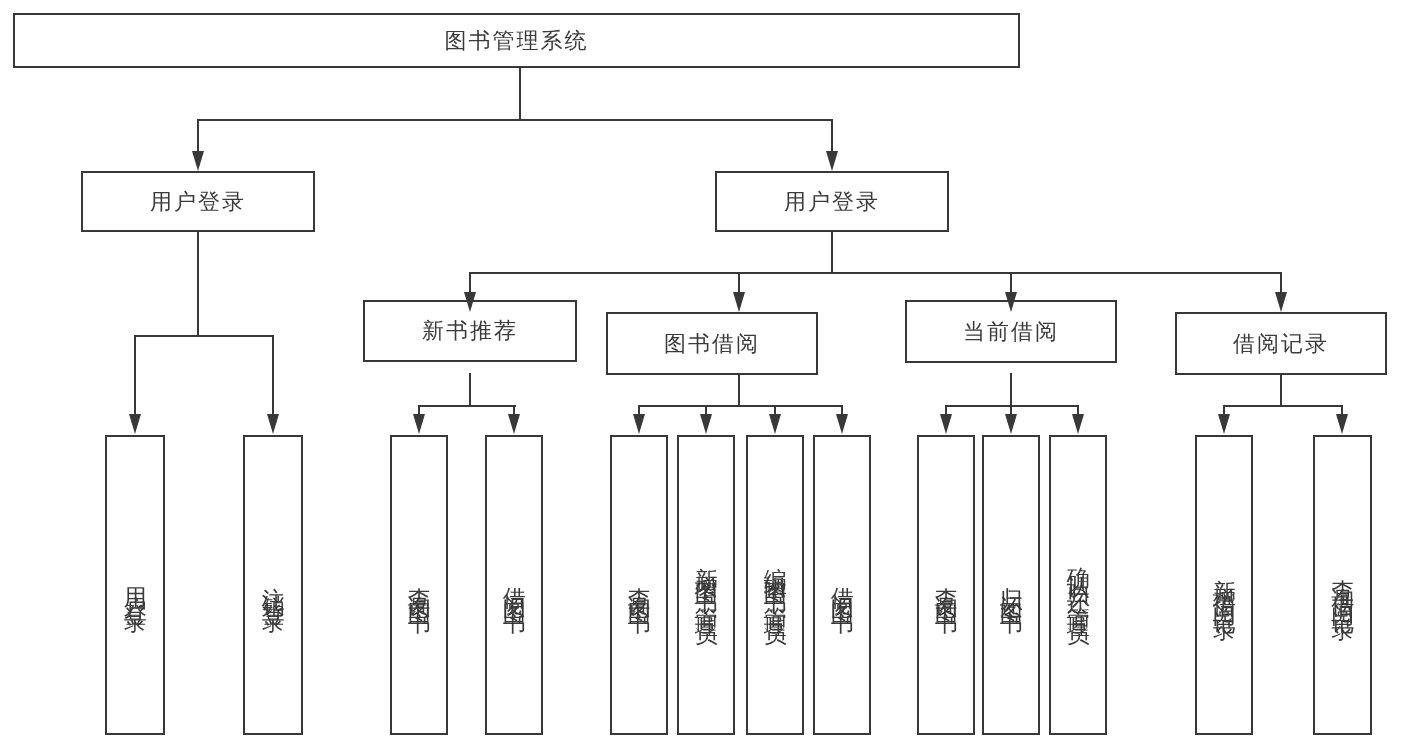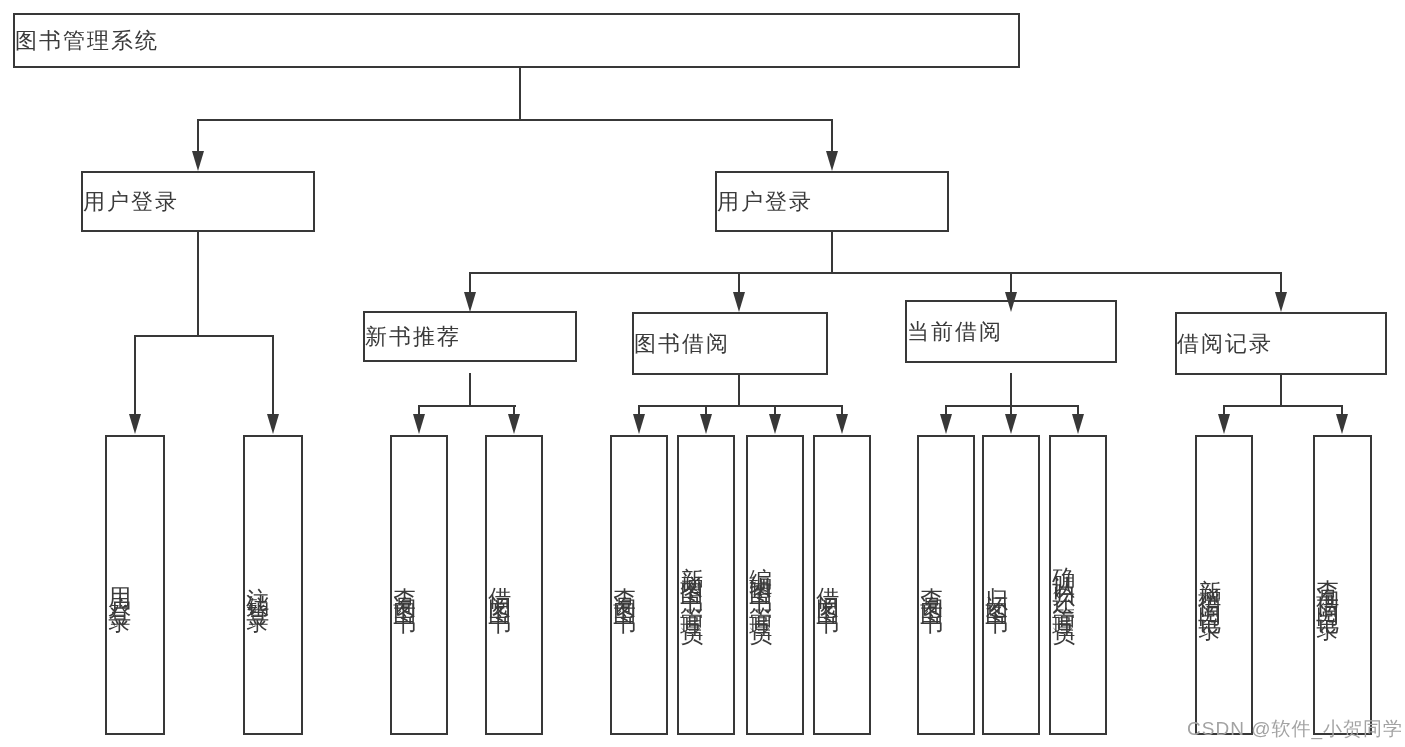--- a/index.html
+++ b/index.html
@@ -1,20 +1,20 @@
 <!DOCTYPE html>
 <html><head>
 <meta charset="utf-8">
 <style>
   :root { --line:#383838; --text:#3a3a3a; }
   html,body { margin:0; padding:0; background:#fff; }
   .canvas { position:relative; width:1405px; height:747px; background:#fff; overflow:hidden;
             font-family:"Liberation Sans","DejaVu Sans",sans-serif; color:var(--text); }
   .box { position:absolute; border:2px solid var(--line); background:#fff; box-sizing:border-box;
-         display:flex; align-items:center; justify-content:flex-start; }
+         display:flex; align-items:center; justify-content:center; }
   .box .lbl { font-size:22px; letter-spacing:2px; color:var(--text); white-space:nowrap; }
   .leaf .lbl { writing-mode:vertical-rl; text-orientation:mixed; font-size:23px;
                letter-spacing:8px; line-height:1.1; white-space:nowrap; }
   .vl { position:absolute; width:2px; background:var(--line); }
   .hl { position:absolute; height:2px; background:var(--line); }
   .ar { position:absolute; width:0; height:0;
         border-left:6px solid transparent; border-right:6px solid transparent;
         border-top:20px solid var(--line); }
   .watermark { position:absolute; right:2px; bottom:5px; font-size:19px; letter-spacing:1px;
                color:#a3a3a3; white-space:nowrap; }
@@ -28,24 +28,24 @@
     <span class="lbl">图书管理系统</span>
   </div>
 
   <div class="box" style="left:81px;top:171px;width:234px;height:61px">
     <span class="lbl">用户登录</span>
   </div>
   <div class="box" style="left:715px;top:171px;width:234px;height:61px">
     <span class="lbl">用户登录</span>
   </div>
 
-  <div class="box" style="left:363px;top:311px;width:214px;height:51px">
+  <div class="box" style="left:363px;top:300px;width:214px;height:62px">
     <span class="lbl">新书推荐</span>
   </div>
-  <div class="box" style="left:632px;top:312px;width:196px;height:63px">
+  <div class="box" style="left:606px;top:312px;width:212px;height:63px">
     <span class="lbl">图书借阅</span>
   </div>
   <div class="box" style="left:905px;top:300px;width:212px;height:63px">
     <span class="lbl">当前借阅</span>
   </div>
   <div class="box" style="left:1175px;top:312px;width:212px;height:63px">
     <span class="lbl">借阅记录</span>
   </div>
 
   <div class="box leaf" style="left:105px;top:435px;width:60px;height:300px">
@@ -144,14 +144,13 @@
   <i class="ar" style="left:1005px;top:414px"></i>
   <i class="ar" style="left:1072px;top:414px"></i>
 
   <i class="vl" style="left:1280px;top:373px;height:34px"></i>
   <i class="hl" style="left:1223px;top:405px;width:120px"></i>
   <i class="vl" style="left:1223px;top:405px;height:11px"></i>
   <i class="vl" style="left:1341px;top:405px;height:11px"></i>
   <i class="ar" style="left:1218px;top:414px"></i>
   <i class="ar" style="left:1336px;top:414px"></i>
 
-  <div class="watermark">CSDN @软件_小贺同学</div>
 </div>
 
 </body></html>

